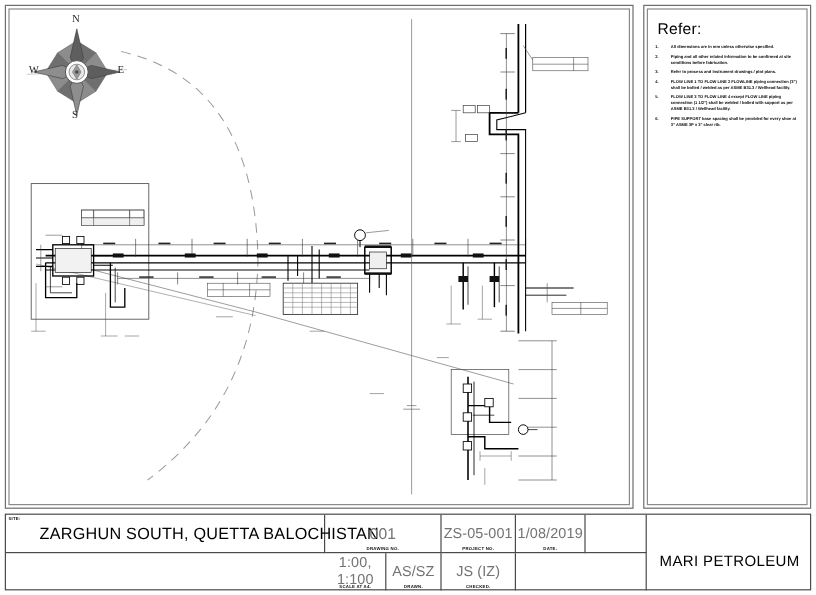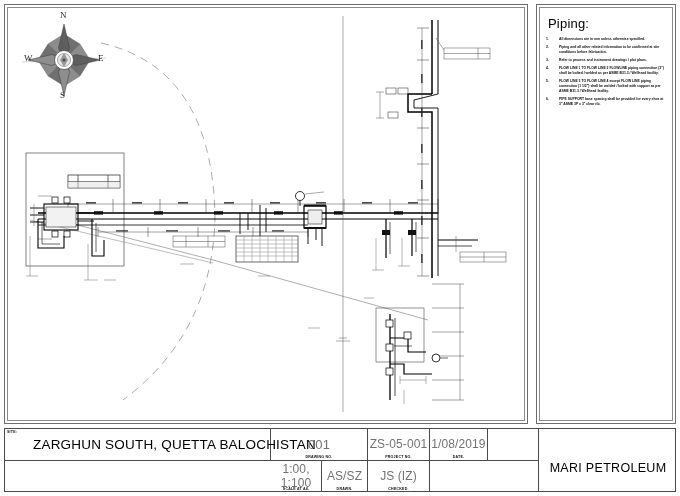--- a/index.html
+++ b/index.html
@@ -394,21 +394,21 @@
       <line x1="172" y1="256" x2="186" y2="256"></line>
       <line x1="250" y1="268" x2="262" y2="268"></line>
       <line x1="356" y1="290" x2="366" y2="290"></line>
       <line x1="300" y1="320" x2="312" y2="320"></line>
       <line x1="96" y1="272" x2="108" y2="272"></line>
     </g>
 
   </svg>
 
   <div id="notes-body">
-    <div id="notes-title">Piping:</div>
+    <div id="notes-title">Refer:</div>
 
     <div class="note-row">
       <span class="note-num">1.</span>
       <span class="note-txt">All dimensions are in mm unless otherwise specified.</span>
     </div>
     <div class="note-row">
       <span class="note-num">2.</span>
       <span class="note-txt">Piping and all other related information to be confirmed at site conditions before fabrication.</span>
     </div>
     <div class="note-row">

